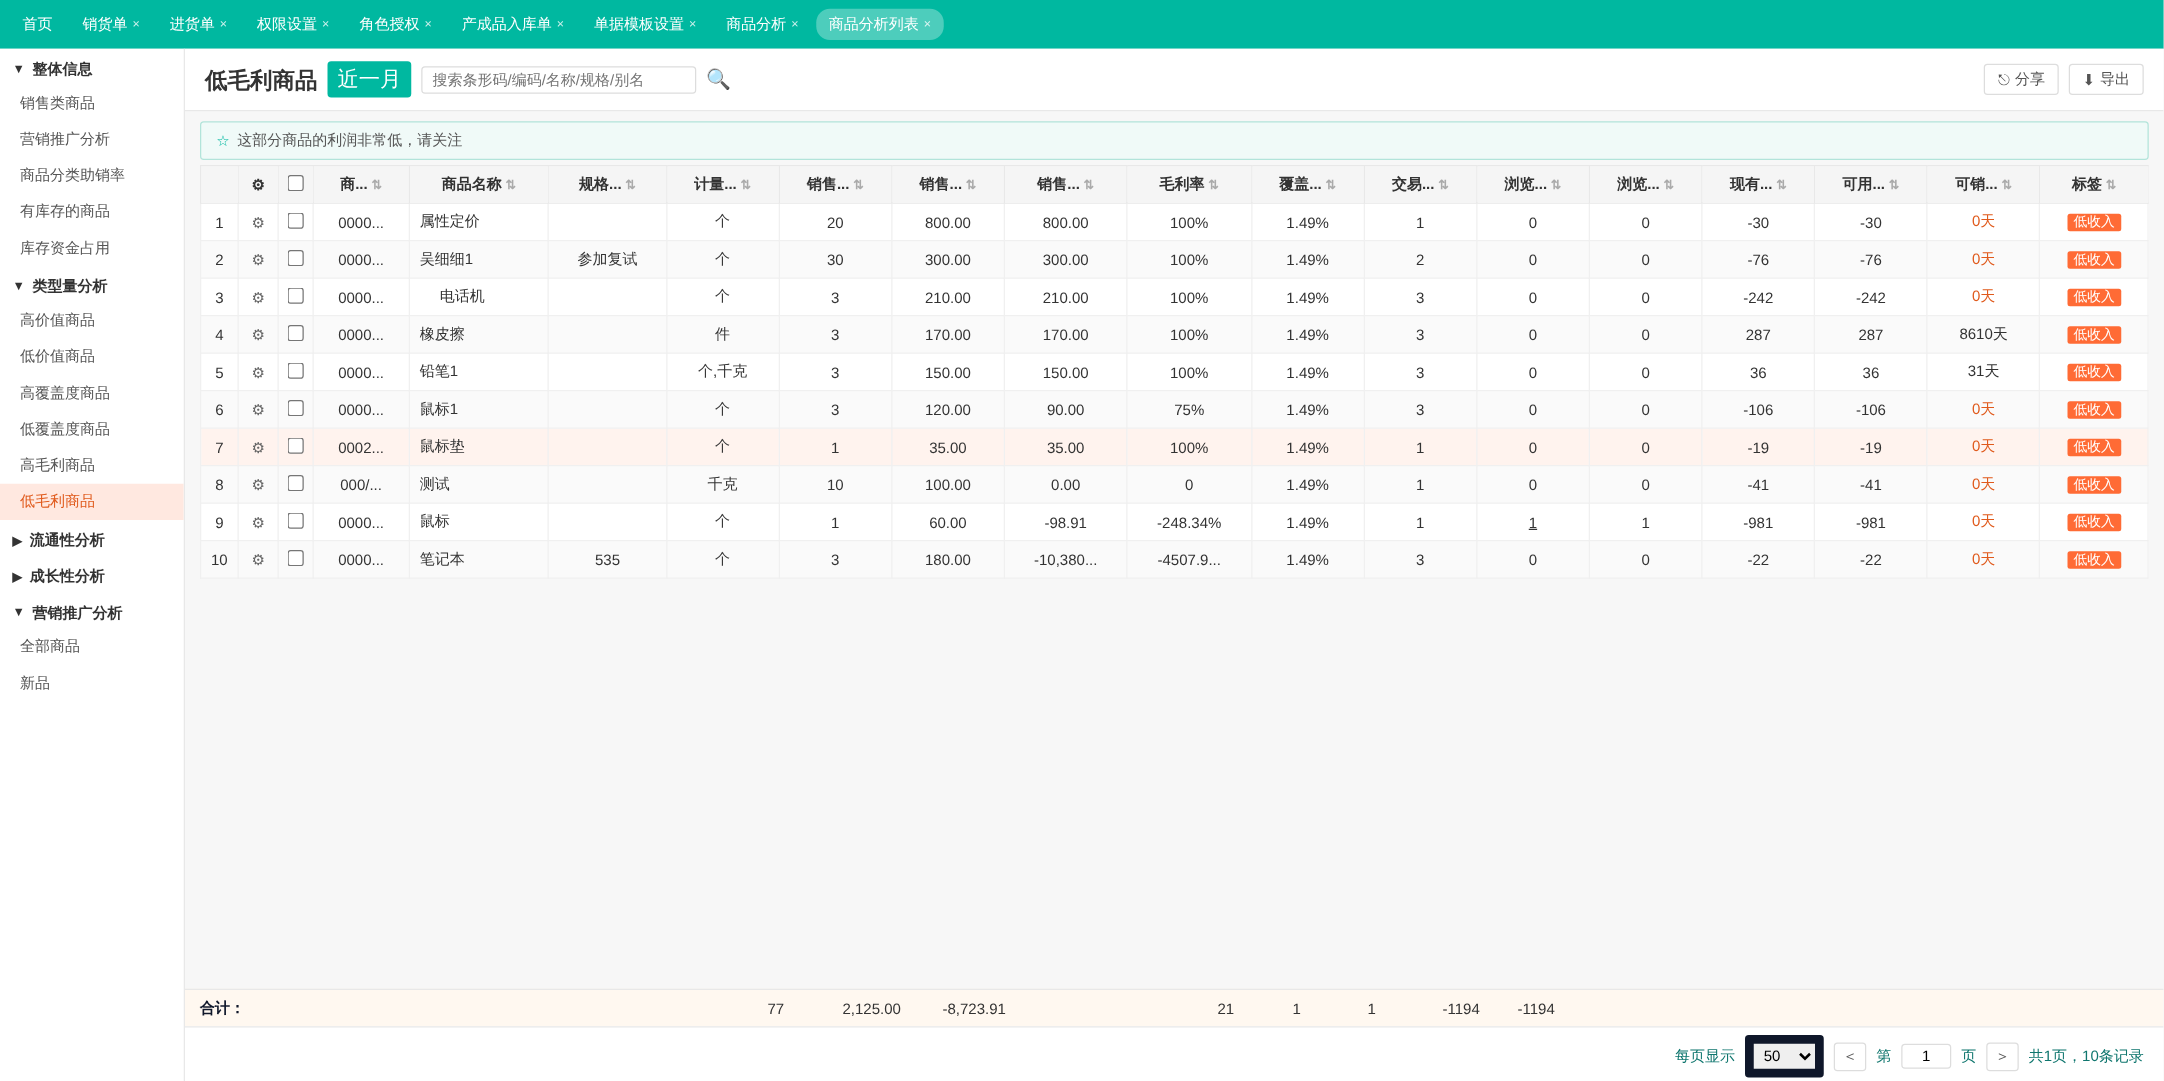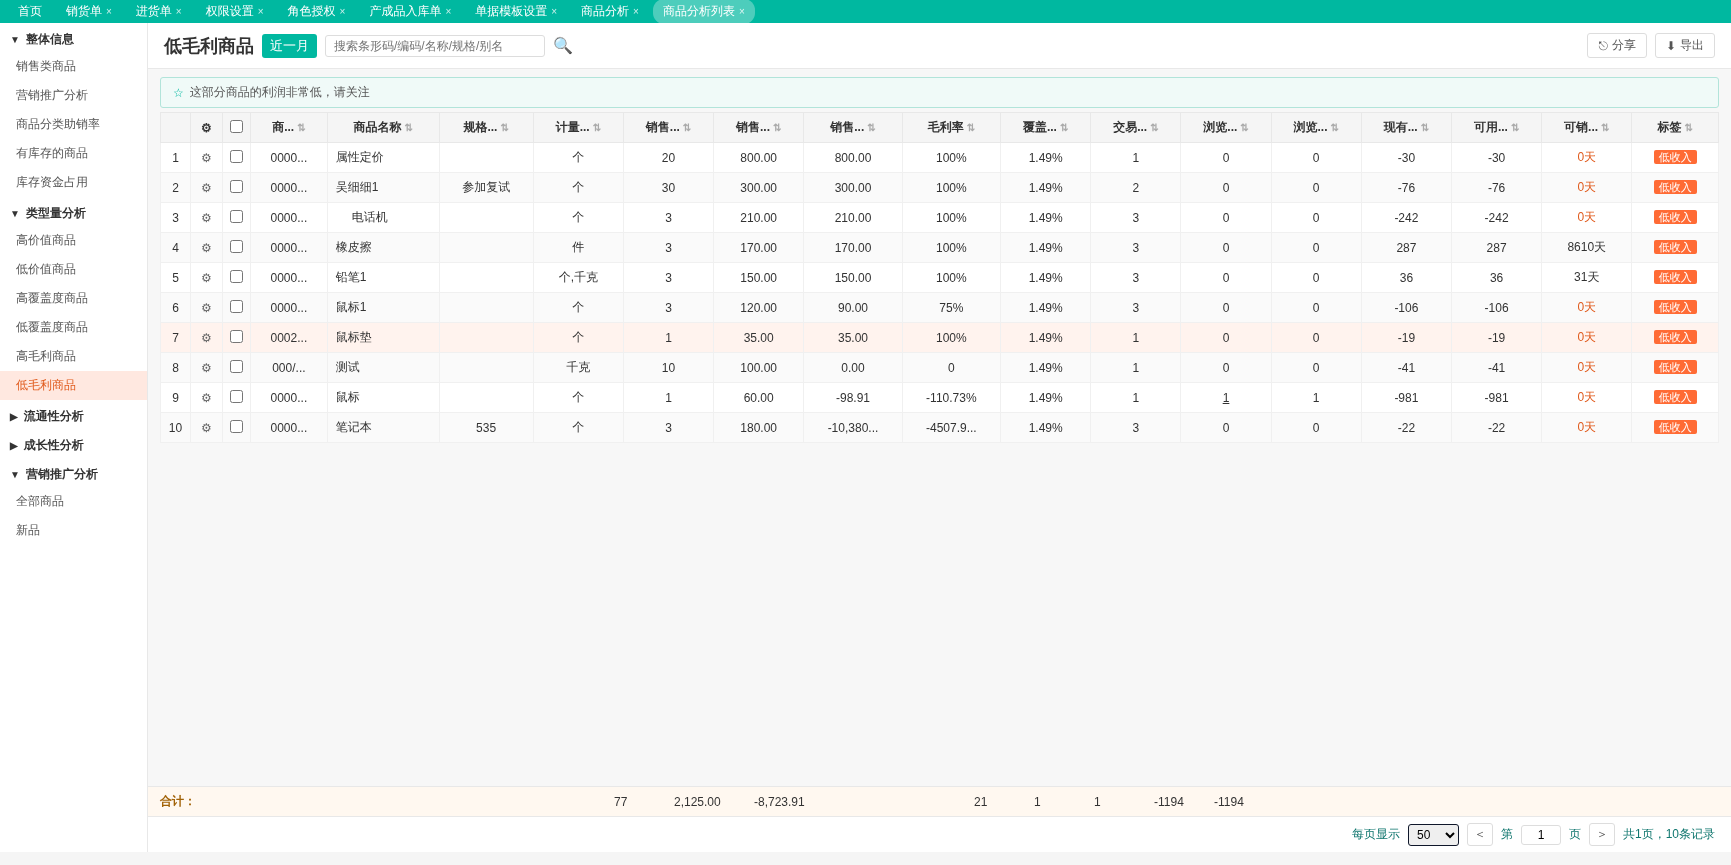--- a/index.html
+++ b/index.html
@@ -1,21 +1,21 @@
 <!DOCTYPE html>
 <html><head>
   <meta charset="utf-8">
   <style>
     * { box-sizing: border-box; margin: 0; padding: 0; font-family: 'Microsoft YaHei', Arial, sans-serif; font-size: 12px; }
     body { background: #f5f5f5; overflow: hidden; width: 1731px; height: 865px; }
 
     
     .top-nav {
       background: #00b8a0;
-      height: 23px;
+      height: 39px;
       display: flex;
       align-items: center;
       padding: 0 8px;
       gap: 4px;
     }
     .nav-item {
       color: #fff;
       padding: 4px 10px;
       cursor: pointer;
       border-radius: 3px;
@@ -84,21 +84,21 @@
       font-weight: bold;
       color: #333;
     }
     .btn-period {
       background: #00b8a0;
       color: #fff;
       border: none;
       border-radius: 3px;
       padding: 3px 8px;
       cursor: pointer;
-      font-size: 13px;
+      font-size: 17px;
     }
     .search-box {
       border: 1px solid #ddd;
       border-radius: 3px;
       padding: 3px 8px;
       width: 220px;
       outline: none;
       color: #999;
     }
     .search-icon-btn {
@@ -199,21 +199,21 @@
     .footer-bar {
       background: #fff8f0;
       border-top: 1px solid #e8e8e8;
       padding: 6px 12px;
       display: flex;
       align-items: center;
       gap: 0;
     }
     .footer-label {
       font-weight: bold;
-      color: #a16207;
+      color: #0f172a;
       padding-right: 16px;
       min-width: 80px;
     }
     .footer-cell {
       text-align: left;
       min-width: 60px;
       padding: 0 4px;
       color: #333;
     }
 
@@ -222,21 +222,21 @@
       background: #fff;
       border-top: 1px solid #e8e8e8;
       padding: 6px 16px;
       display: flex;
       align-items: center;
       justify-content: flex-end;
       gap: 8px;
     }
     .pagination-bar span { color: #0f766e; }
     .page-size-select {
-      border: 1px solid #0f172a;
+      border: 7px solid #0f172a;
       border-radius: 3px;
       padding: 2px 4px;
       outline: none;
     }
     .page-btn {
       background: none;
       border: 1px solid #ddd;
       border-radius: 3px;
       padding: 2px 6px;
       cursor: pointer;
@@ -596,21 +596,21 @@
               <td>9</td>
       <td class="gear-cell">⚙</td>
       <td><input type="checkbox" style=""></td>
       <td>0000...</td>
       <td style="text-align:left;padding-left:8px;">鼠标</td>
       <td></td>
       <td>个</td>
       <td>1</td>
       <td>60.00</td>
       <td>-98.91</td>
-      <td>-110.73%</td>
+      <td>-248.34%</td>
       <td>1.49%</td>
       <td>1</td>
       <td><span class="underline-link">1</span></td>
       <td>1</td>
       <td>-981</td>
       <td>-981</td>
       <td class="red-text">0天</td>
       <td><span class="tag-low-income">低收入</span></td>
     </tr>
             <tr>

